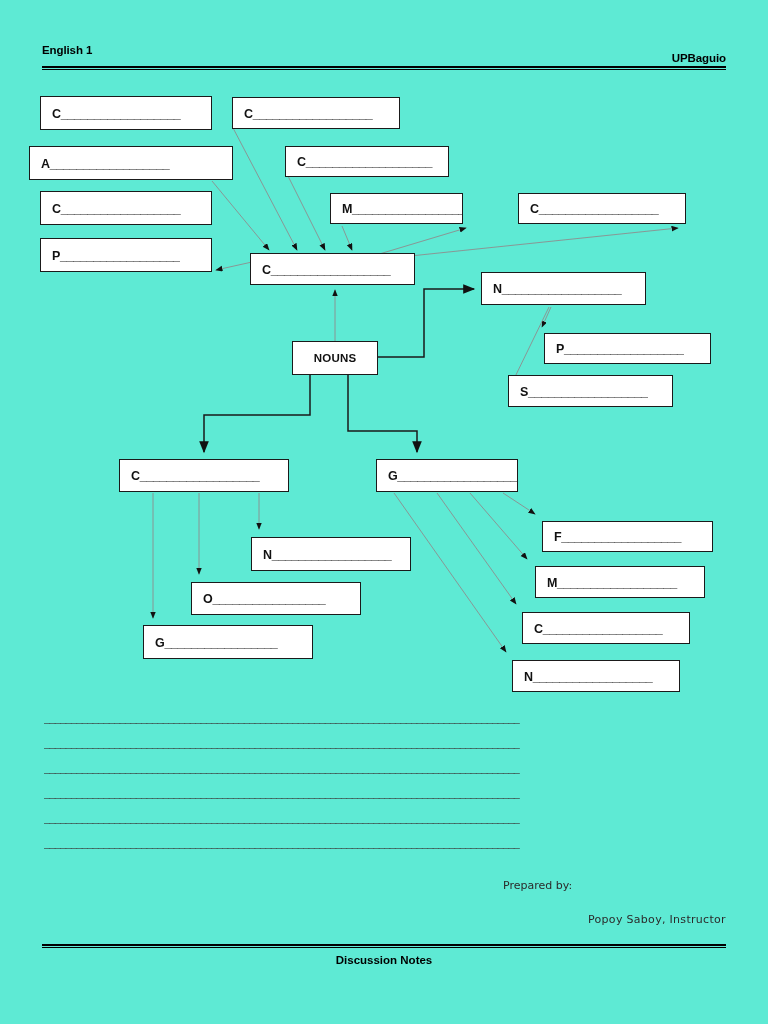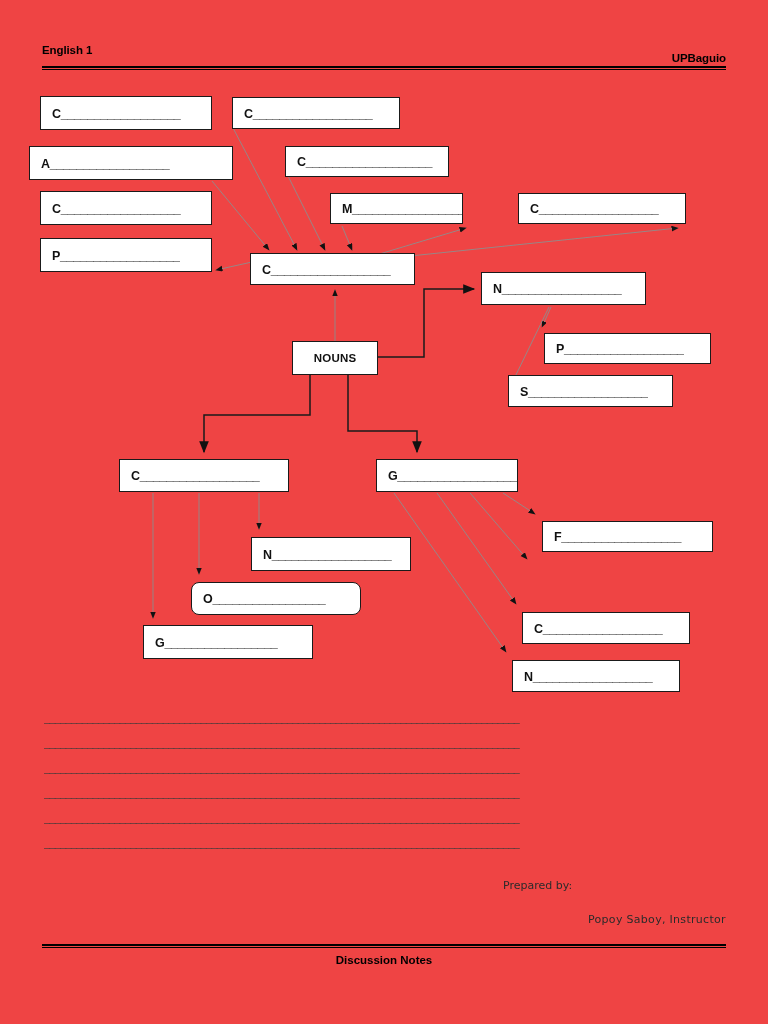--- a/index.html
+++ b/index.html
@@ -9,21 +9,21 @@
     background: #ffffff;
   }
   body {
     font-family: "Liberation Sans", sans-serif;
     color: #000000;
   }
   .page {
     position: relative;
     width: 768px;
     height: 1024px;
-    background: #ef4444;
+    background: #5eead4;
     overflow: hidden;
   }
 
   
   .header {
     position: absolute;
     left: 42px;
     top: 44px;
     width: 684px;
     height: 24px;
@@ -236,32 +236,35 @@
     <div class="node node-center" style="left:292px; top:341px; width:86px; height:34px;">
       <span class="node-text">NOUNS</span>
     </div>
 
     <div class="node" style="left:119px; top:459px; width:170px; height:33px;">
       <span class="node-text">C__________________</span>
     </div>
     <div class="node" style="left:251px; top:537px; width:160px; height:34px;">
       <span class="node-text">N__________________</span>
     </div>
-    <div class="node" style="left:191px; top:582px; width:170px; height:33px;border-radius:8px;">
+    <div class="node" style="left:191px; top:582px; width:170px; height:33px;">
       <span class="node-text">O_________________</span>
     </div>
     <div class="node" style="left:143px; top:625px; width:170px; height:34px;">
       <span class="node-text">G_________________</span>
     </div>
 
     <div class="node" style="left:376px; top:459px; width:142px; height:33px;justify-content:center;">
       <span class="node-text">G__________________</span>
     </div>
     <div class="node" style="left:542px; top:521px; width:171px; height:31px;">
       <span class="node-text">F__________________</span>
+    </div>
+    <div class="node" style="left:535px; top:566px; width:170px; height:32px;">
+      <span class="node-text">M__________________</span>
     </div>
     <div class="node" style="left:522px; top:612px; width:168px; height:32px;">
       <span class="node-text">C__________________</span>
     </div>
     <div class="node" style="left:512px; top:660px; width:168px; height:32px;">
       <span class="node-text">N__________________</span>
     </div>
   </div>
 
   <div class="lines">

